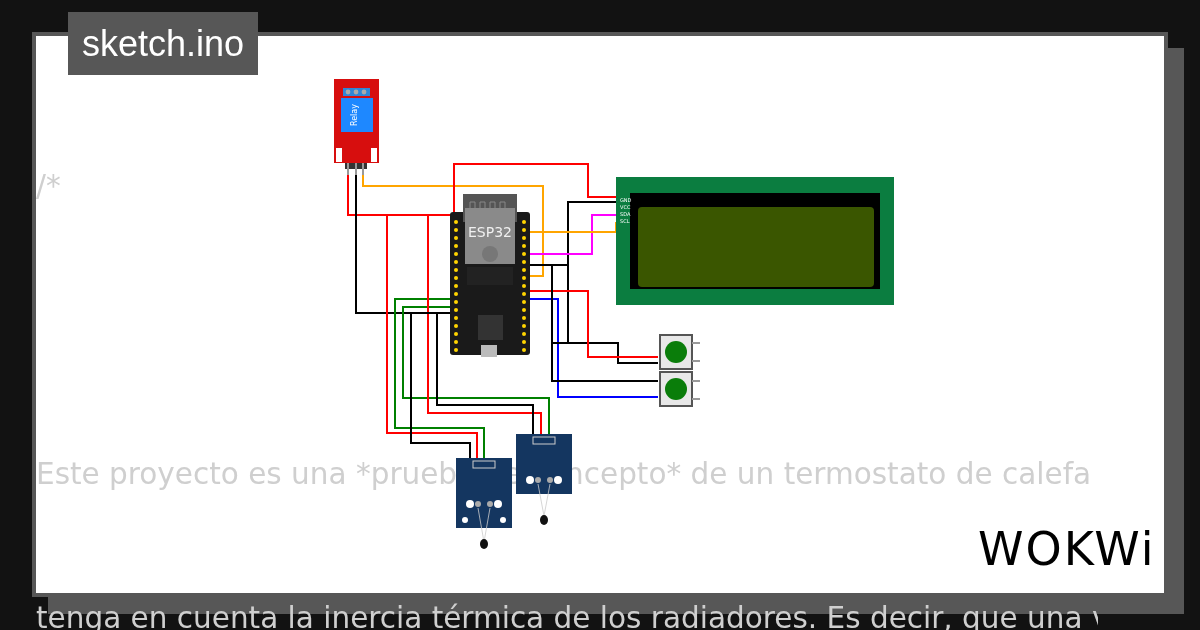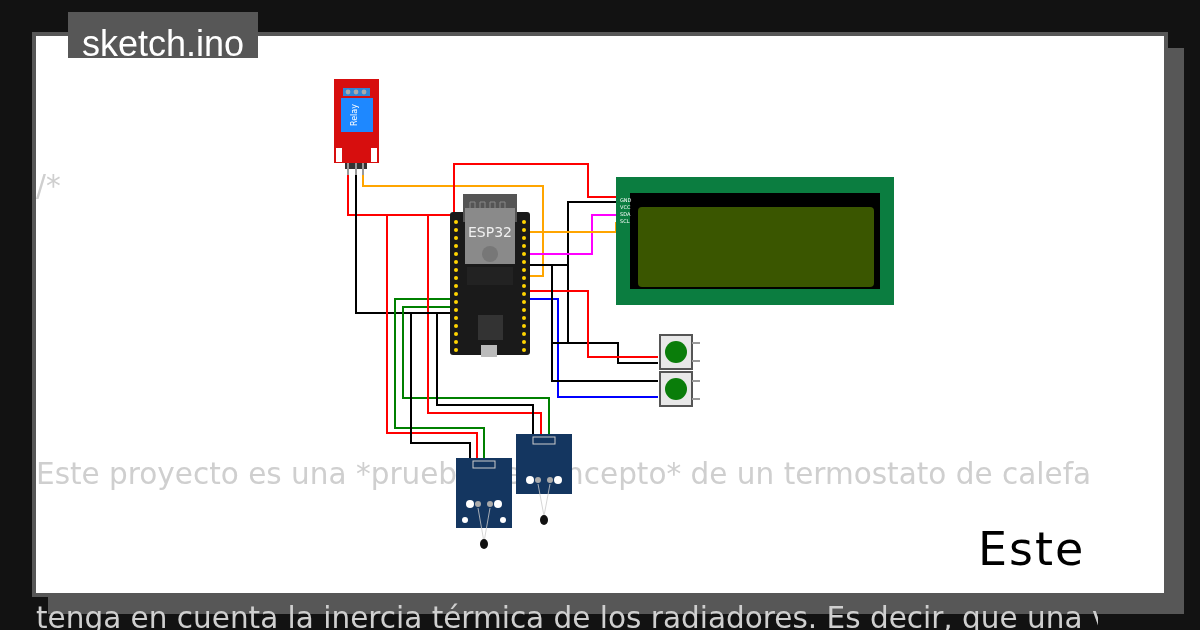--- a/index.html
+++ b/index.html
@@ -1,21 +1,21 @@
 <!DOCTYPE html>
 <html><head>
 <meta charset="utf-8">
 <style>
   html,body{margin:0;padding:0;}
   body{width:1200px;height:630px;background:#121212;position:relative;overflow:hidden;font-family:"DejaVu Sans",sans-serif;}
   .shadow{position:absolute;left:48px;top:48px;width:1136px;height:566px;background:#575757;}
   .card{position:absolute;left:32px;top:32px;width:1128px;height:557px;background:#fff;border:4px solid #575757;overflow:hidden;}
   .code{position:absolute;left:36px;top:66px;width:1062px;color:#cfcfcf;font-size:29.5px;line-height:48px;white-space:pre;overflow:hidden;}
   .code .ln{height:48px;}
-  .title-tab{position:absolute;left:68px;top:12px;height:46px;padding:0 14px;background:#575757;color:#fff;font-size:36px;line-height:63px;font-family:"Liberation Sans",sans-serif;}
+  .title-tab{position:absolute;left:68px;top:12px;height:63px;padding:0 14px;background:#575757;color:#fff;font-size:36px;line-height:63px;font-family:"Liberation Sans",sans-serif;}
   .diagram{position:absolute;left:0;top:0;width:1200px;height:630px;}
   .wokwi{position:absolute;left:978px;top:522px;font-size:46px;font-family:"DejaVu Sans",sans-serif;color:#000;letter-spacing:2px;font-weight:400;}
 </style>
 </head>
 <body>
 
 <div class="shadow"></div>
 <div class="card"></div>
 
 <div class="code">
@@ -175,13 +175,13 @@
     <circle cx="530" cy="480" r="4" fill="#fff"></circle>
       <circle cx="558" cy="480" r="4" fill="#fff"></circle>
     <circle cx="538" cy="480" r="3" fill="#aaa"></circle>
       <circle cx="550" cy="480" r="3" fill="#aaa"></circle>
     <path d="M538 484 L544 516 M550 484 L544 516" stroke="#ccc" stroke-width="0.8" fill="none"></path>
     <ellipse cx="544" cy="520" rx="4" ry="5" fill="#111"></ellipse>
   </g>
 </svg>
 
 <div class="title-tab">sketch.ino</div>
-<div class="wokwi">Este</div>
+<div class="wokwi">WOKWi</div>
 
 </body></html>

